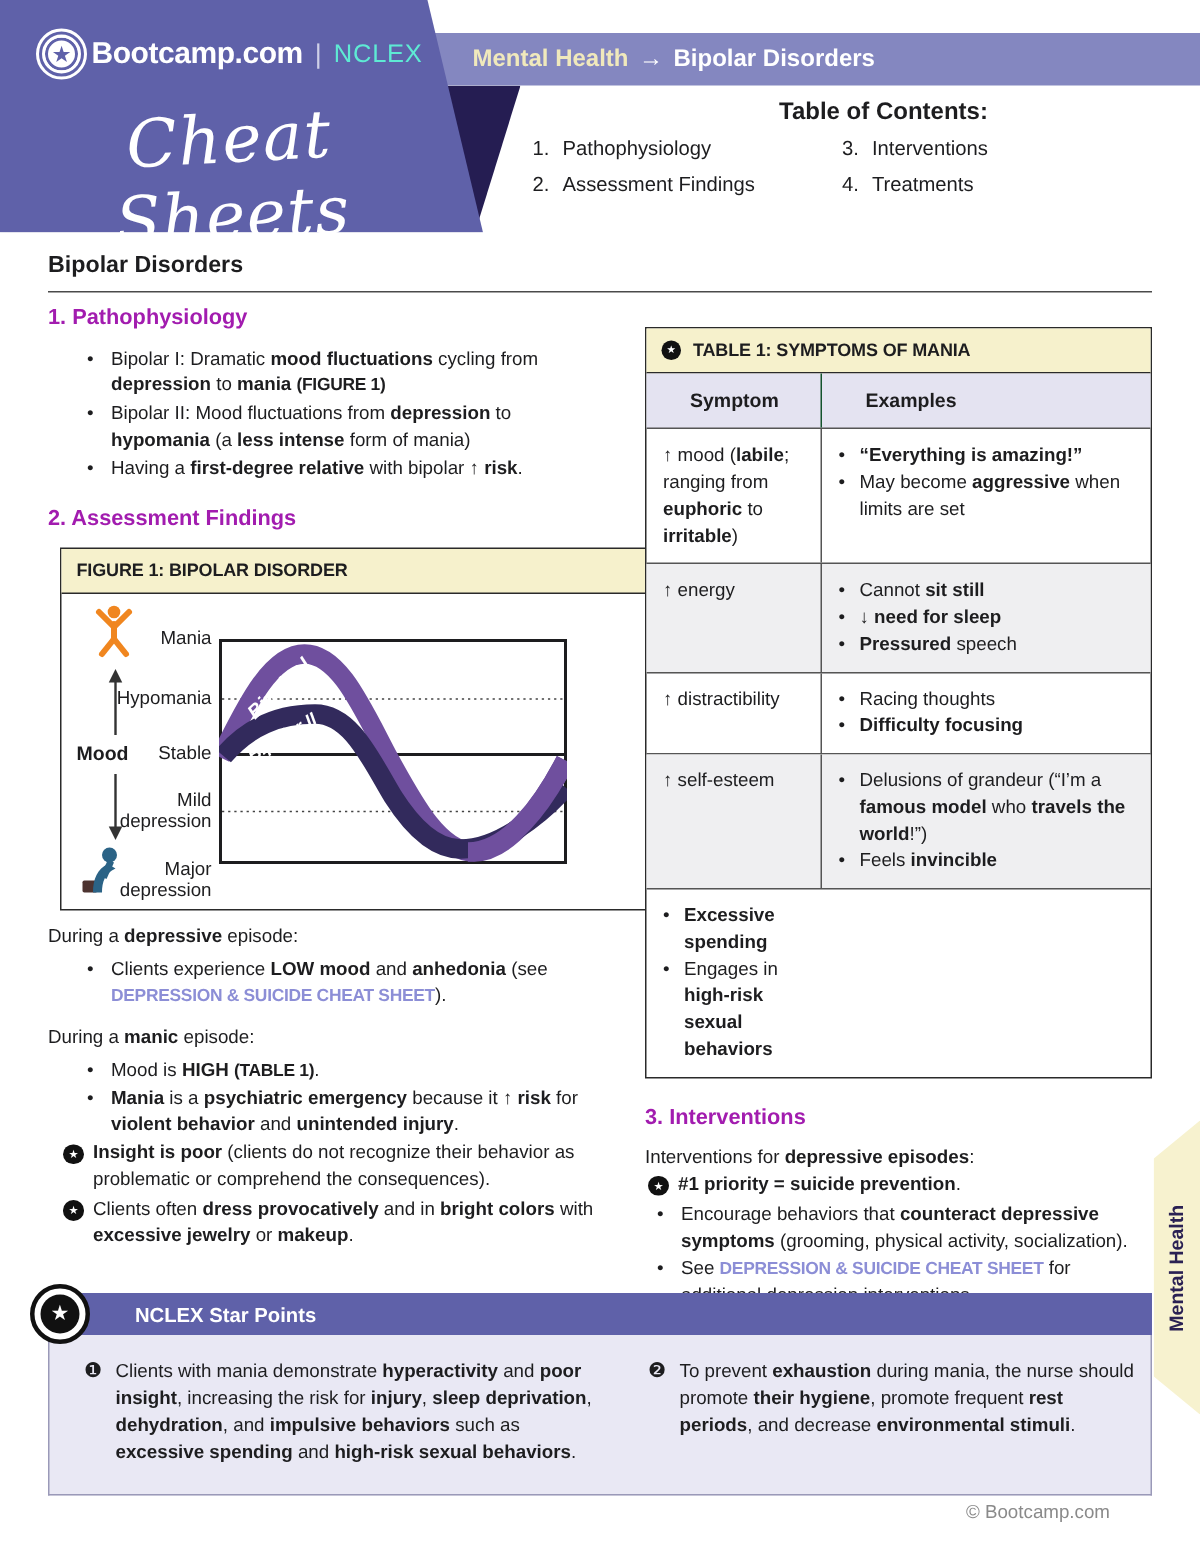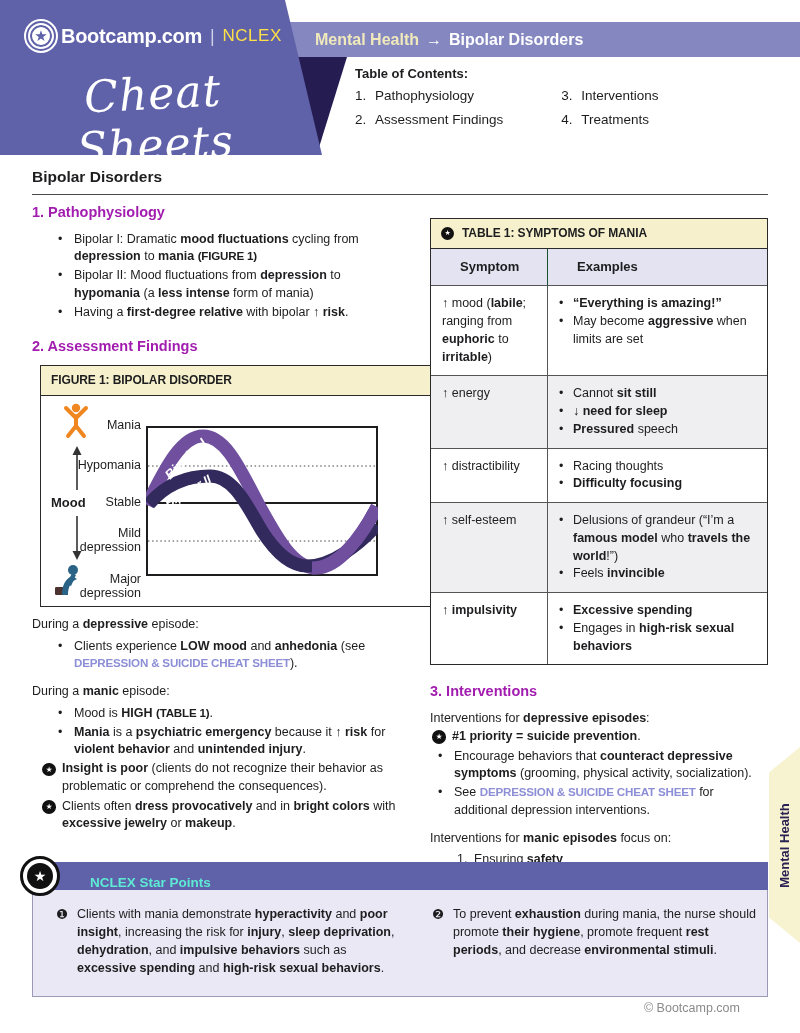--- a/index.html
+++ b/index.html
@@ -22,26 +22,26 @@
               clip-path:polygon(8% 0, 100% 0, 55% 100%); z-index:2; }
   .banner { position:absolute; left:0; top:0; width:322px; height:155px; background:#5f61a9;
             clip-path:polygon(0 0, 88.5% 0, 100% 100%, 0 100%); z-index:3;
             filter:drop-shadow(0 3px 3px rgba(60,60,90,0.35)); }
   .logo-row { position:absolute; left:28px; top:23px; display:flex; align-items:center; gap:7px; }
   .logo-badge { width:26px; height:26px; border-radius:50%; background:#fff; display:flex; align-items:center; justify-content:center;
                 box-shadow:0 0 0 2px #5f61a9 inset; border:2.5px solid #fff; outline:2px solid #fff; outline-offset:2px; }
   .logo-star { color:#5f61a9; font-size:15px; line-height:1; font-family:"DejaVu Sans",sans-serif; }
   .brand { color:#fff; font-weight:700; font-size:20px; letter-spacing:-0.3px; }
   .brand-sep { color:#cfd0e8; font-size:18px; font-weight:300; margin:0 1px; }
-  .brand-product { color:#fde047; font-size:17px; letter-spacing:0.5px; font-weight:400; }
+  .brand-product { color:#5eead4; font-size:17px; letter-spacing:0.5px; font-weight:400; }
   .script { position:absolute; left:24px; top:68px; width:260px; text-align:center;
             font-family:"DejaVu Serif",serif; font-style:italic; font-weight:400;
             font-size:44px; color:#fff; transform:rotate(-3deg); letter-spacing:1px; }
   .toc { position:absolute; left:355px; top:66px; z-index:4; }
-  .toc-title { font-size:13px; font-weight:700; margin-bottom:7px; }
+  .toc-title { font-size:16px; font-weight:700; margin-bottom:7px;text-align:right; }
   .toc-cols { display:flex; gap:58px; }
   .toc-item { display:flex; font-size:13.5px; margin-bottom:9px; }
   .toc-item .tn { width:20px; }
 
   
   .title-block { position:absolute; left:32px; top:168px; width:736px; }
   .page-title { font-size:15.5px; font-weight:700; margin-bottom:8px; }
   .title-rule { border:none; border-top:1.5px solid #4a4a4a; }
 
   
@@ -86,22 +86,22 @@
 
   
   .iv { margin-top:16px; }
   .iv .sbullet { margin-left:2px; }
   .iv .bullets { margin-left:8px; }
   .iv-num { display:flex; margin-left:27px; margin-bottom:1px; }
   .iv-num .nn { flex:0 0 17px; }
 
   
   .star-box { position:absolute; left:32px; top:862px; width:736px; z-index:5; }
-  .star-bar { background:#5f61a9; height:28px; display:flex; align-items:flex-end; padding-left:58px;
-              color:#5eead4; font-weight:700; font-size:13.5px; }
+  .star-bar { background:#5f61a9; height:28px; display:flex; align-items:center; padding-left:58px;
+              color:#ffffff; font-weight:700; font-size:13.5px; }
   .star-body { background:#e9e8f4; border:1px solid #9a99b8; border-top:none; padding:15px 10px 18px 23px;
                display:grid; grid-template-columns:348px 1fr; column-gap:28px; min-height:105px; }
   .npt { display:flex; font-size:12.5px; line-height:1.45; }
   .npt-num { flex:0 0 21px; font-family:"DejaVu Sans",sans-serif; font-size:13.5px; line-height:1.35; }
   .star-badge { position:absolute; left:-12px; top:-6px; width:40px; height:40px; border-radius:50%;
                 background:#fff; border:3.5px solid #111; display:flex; align-items:center; justify-content:center; }
   .star-badge-inner { width:26px; height:26px; border-radius:50%; background:#111; color:#fff; display:flex;
                       align-items:center; justify-content:center; font-size:14px; font-family:"DejaVu Sans",sans-serif; }
 
   
@@ -328,21 +328,20 @@
               <span class="dot">•</span>
               <span><span>Delusions of grandeur (“I’m a </span><span class="b">famous model</span><span> who </span><span class="b">travels the world</span><span>!”)</span></span>
             </div>
           <div class="bullet">
               <span class="dot">•</span>
               <span><span>Feels </span><span class="b">invincible</span></span>
             </div>
         </div>
       </div>
       <div class="t-row">
-        <div class="t-cell"><span>↑ </span><span class="b">impulsivity</span></div>
         <div class="t-cell">
           <div class="bullet">
               <span class="dot">•</span>
               <span><span class="b">Excessive spending</span></span>
             </div>
           <div class="bullet">
               <span class="dot">•</span>
               <span><span>Engages in </span><span class="b">high-risk sexual behaviors</span></span>
             </div>
         </div>

